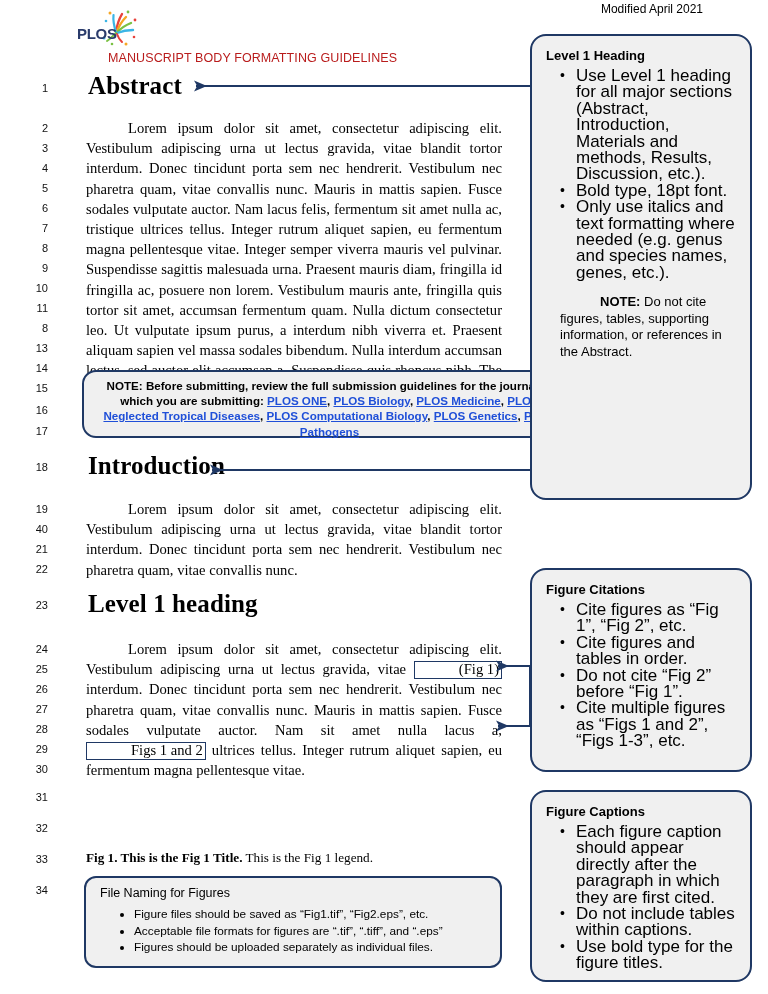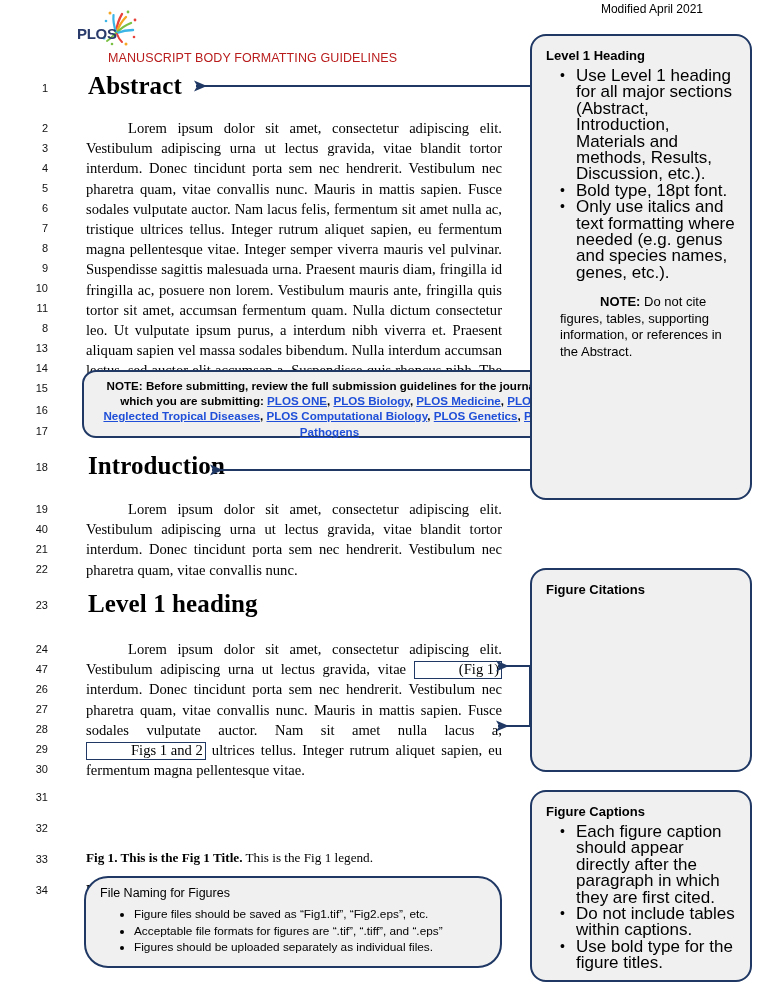--- a/index.html
+++ b/index.html
@@ -182,21 +182,21 @@
 
   
   #file-naming-box {
     position: absolute;
     left: 84px;
     top: 876px;
     width: 418px;
     height: 92px;
     background: #f0f0f0;
     border: 2.2px solid #1f3864;
-    border-radius: 24px;
+    border-radius: 12px;
     box-sizing: border-box;
     padding: 8px 10px 0 14px;
   }
   #file-naming-box .c-title { font-size: 12.5px; }
   #file-naming-box ul { margin-top: 6px; padding-left: 34px; }
   #file-naming-box li {
     font-size: 11.8px;
     line-height: 16.5px;
     white-space: nowrap;
   }
@@ -259,21 +259,21 @@
   <div class="linenum" style="left:22px; top:382px;">15</div>
   <div class="linenum" style="left:22px; top:404px;">16</div>
   <div class="linenum" style="left:22px; top:425px;">17</div>
   <div class="linenum" style="left:22px; top:461px;">18</div>
   <div class="linenum" style="left:22px; top:503px;">19</div>
   <div class="linenum" style="left:22px; top:523px;">40</div>
   <div class="linenum" style="left:22px; top:543px;">21</div>
   <div class="linenum" style="left:22px; top:563px;">22</div>
   <div class="linenum" style="left:22px; top:599px;">23</div>
   <div class="linenum" style="left:22px; top:643px;">24</div>
-  <div class="linenum" style="left:22px; top:663px;">47</div>
+  <div class="linenum" style="left:22px; top:663px;">25</div>
   <div class="linenum" style="left:22px; top:683px;">26</div>
   <div class="linenum" style="left:22px; top:703px;">27</div>
   <div class="linenum" style="left:22px; top:723px;">28</div>
   <div class="linenum" style="left:22px; top:743px;">29</div>
   <div class="linenum" style="left:22px; top:763px;">30</div>
   <div class="linenum" style="left:22px; top:791px;">31</div>
   <div class="linenum" style="left:22px; top:822px;">32</div>
   <div class="linenum" style="left:22px; top:853px;">33</div>
   <div class="linenum" style="left:22px; top:884px;">34</div>
 
@@ -316,20 +316,26 @@
       <li>Bold type, 18pt font.</li>
       <li>Only use italics and text formatting where needed (e.g. genus and species names, genes, etc.).</li>
     </ul>
     <div class="c-note">
       <b>NOTE:</b><span> Do not cite figures, tables, supporting information, or references in the Abstract.</span>
     </div>
   </div>
 
   <div class="callout" style="left:530px; top:568px; width:222px; height:204px; padding:12px 12px 0 14px;">
     <div class="c-title">Figure Citations</div>
+    <ul>
+      <li>Cite figures as “Fig 1”, “Fig 2”, etc.</li>
+      <li>Cite figures and tables in order.</li>
+      <li>Do not cite “Fig 2” before “Fig 1”.</li>
+      <li>Cite multiple figures as “Figs 1 and 2”, “Figs 1-3”, etc.</li>
+    </ul>
   </div>
 
   <div class="callout" style="left:530px; top:790px; width:222px; height:192px; padding:12px 12px 9px 14px;">
     <div class="c-title">Figure Captions</div>
     <ul>
       <li>Each figure caption should appear directly after the paragraph in which they are first cited.</li>
       <li>Do not include tables within captions.</li>
       <li>Use bold type for the figure titles.</li>
     </ul>
   </div>

